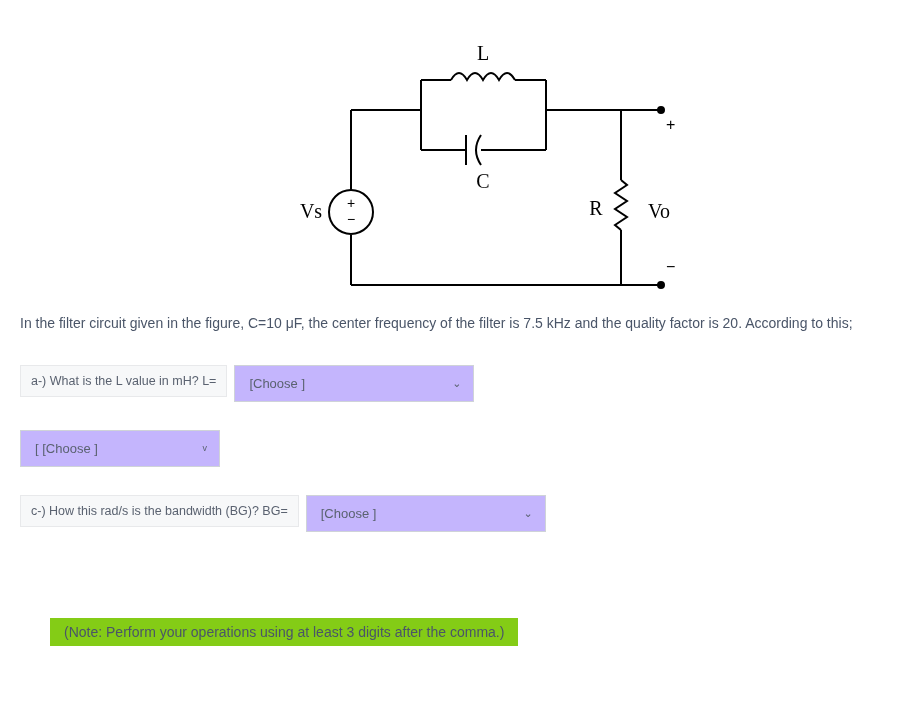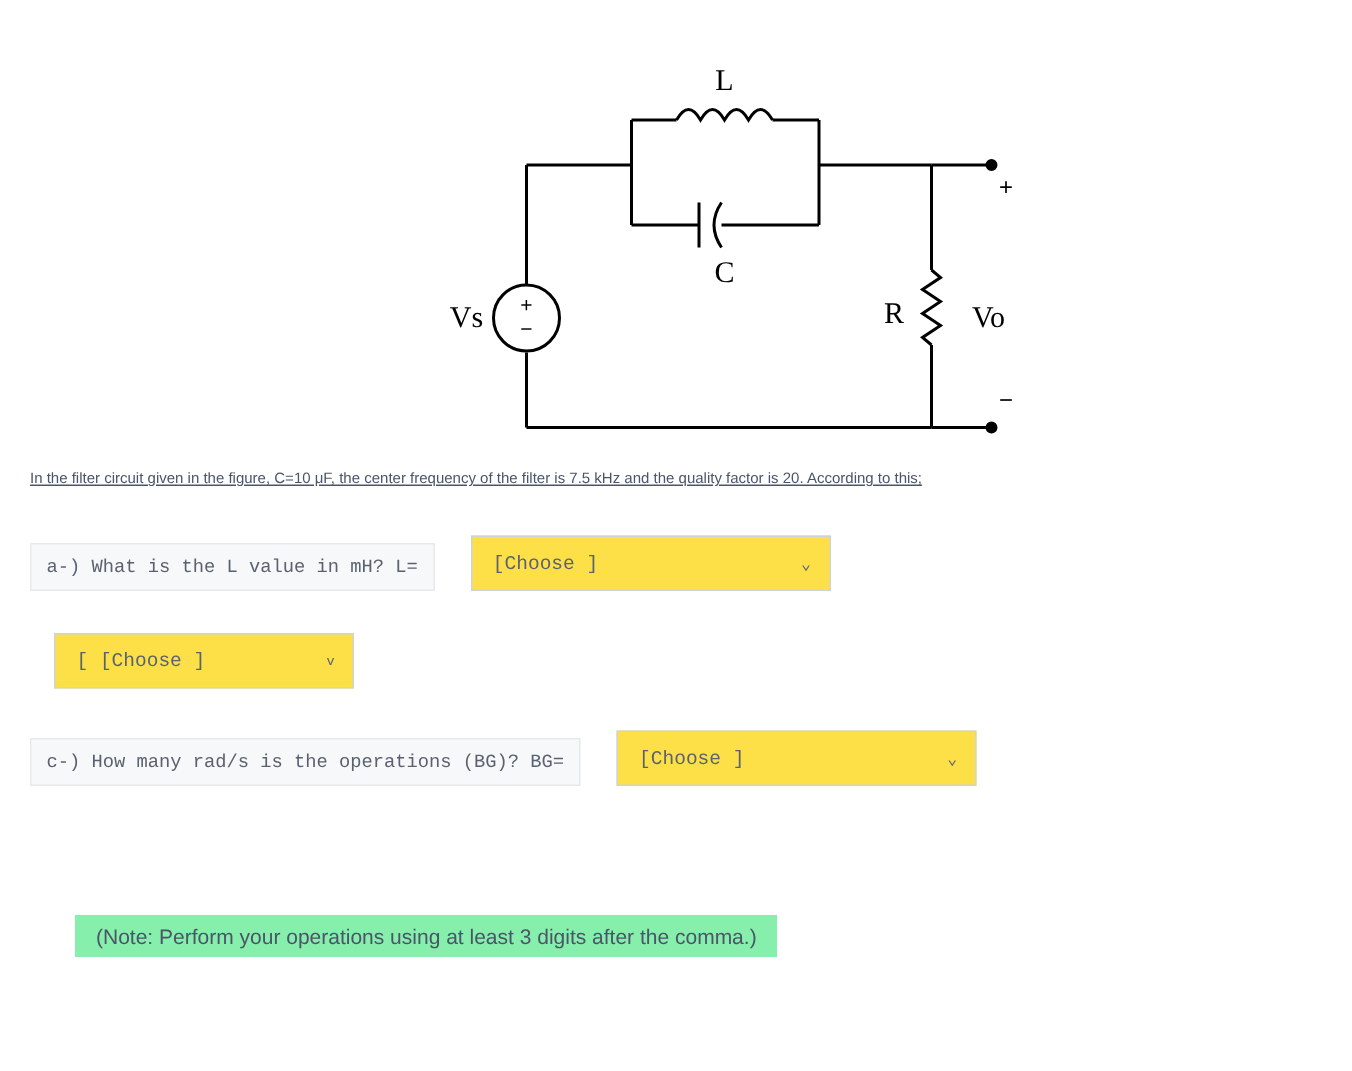--- a/index.html
+++ b/index.html
@@ -15,69 +15,67 @@
       width: 600px;
       height: 280px;
       position: relative;
       margin: 0 auto 10px auto;
     }
     .circuit-svg {
       width: 100%;
       height: 100%;
     }
     .problem-text {
-      font-size: 10px;
+      font-size: 14px;
       color: #4a5568;
       line-height: 1.9;
       margin-bottom: 28px;
-      text-decoration: underline;
     }
     .question-row {
       display: flex;
-      align-items: flex-end;
+      align-items: flex-start;
       margin-bottom: 28px;
-      gap: 24px;
-      font-family: Liberation Mono, monospace;
+      gap: 7px;
     }
     .question-label {
       background: #f7f8f9;
       border: 1px solid #e8e9eb;
       padding: 8px 10px;
       font-size: 12.5px;
       color: #5a6270;
       white-space: nowrap;
     }
     .dropdown {
       border: 1px solid #cfd3d8;
-      background: #fde047;
+      background: #c4b5fd;
       padding: 10px 30px 10px 14px;
       font-size: 13px;
       color: #5a6270;
       min-width: 240px;
       position: relative;
       cursor: pointer;
       display: flex;
       align-items: center;
       justify-content: space-between;
     }
-    .dropdown-narrow { min-width: 200px; margin-left: 16px; }
+    .dropdown-narrow { min-width: 200px; }
     .chevron {
       position: absolute;
       right: 12px;
       top: 50%;
       transform: translateY(-50%);
       font-size: 11px;
       color: #5a6270;
     }
     .note-row {
       display: inline-block;
       margin-top: 8px;
     }
     .note-text {
-      background: #86efac;
+      background: #84cc16;
       padding: 6px 14px;
       font-size: 14px;
       color: #4a5568;
       display: inline-block;
       margin-left: 30px;
     }
     .circuit-label {
       font-family: 'Times New Roman', serif;
       font-size: 20px;
     }
@@ -153,21 +151,21 @@
 </div>
 
 <div class="question-row">
   <div class="dropdown dropdown-narrow">
     <span>[ [Choose ]</span>
     <span class="chevron" style="font-size:9px;">v</span>
   </div>
 </div>
 
 <div class="question-row">
-  <div class="question-label">c-) How many rad/s is the operations (BG)? BG=</div>
+  <div class="question-label">c-) How this rad/s is the bandwidth (BG)? BG=</div>
   <div class="dropdown">
     <span>[Choose ]</span>
     <span class="chevron">⌄</span>
   </div>
 </div>
 
 <div class="question-row">
   <div class="dropdown" style="min-width:40px; margin-left:-200px; border-left:none; background:transparent;">
     <span class="chevron">⌄</span>
   </div>

